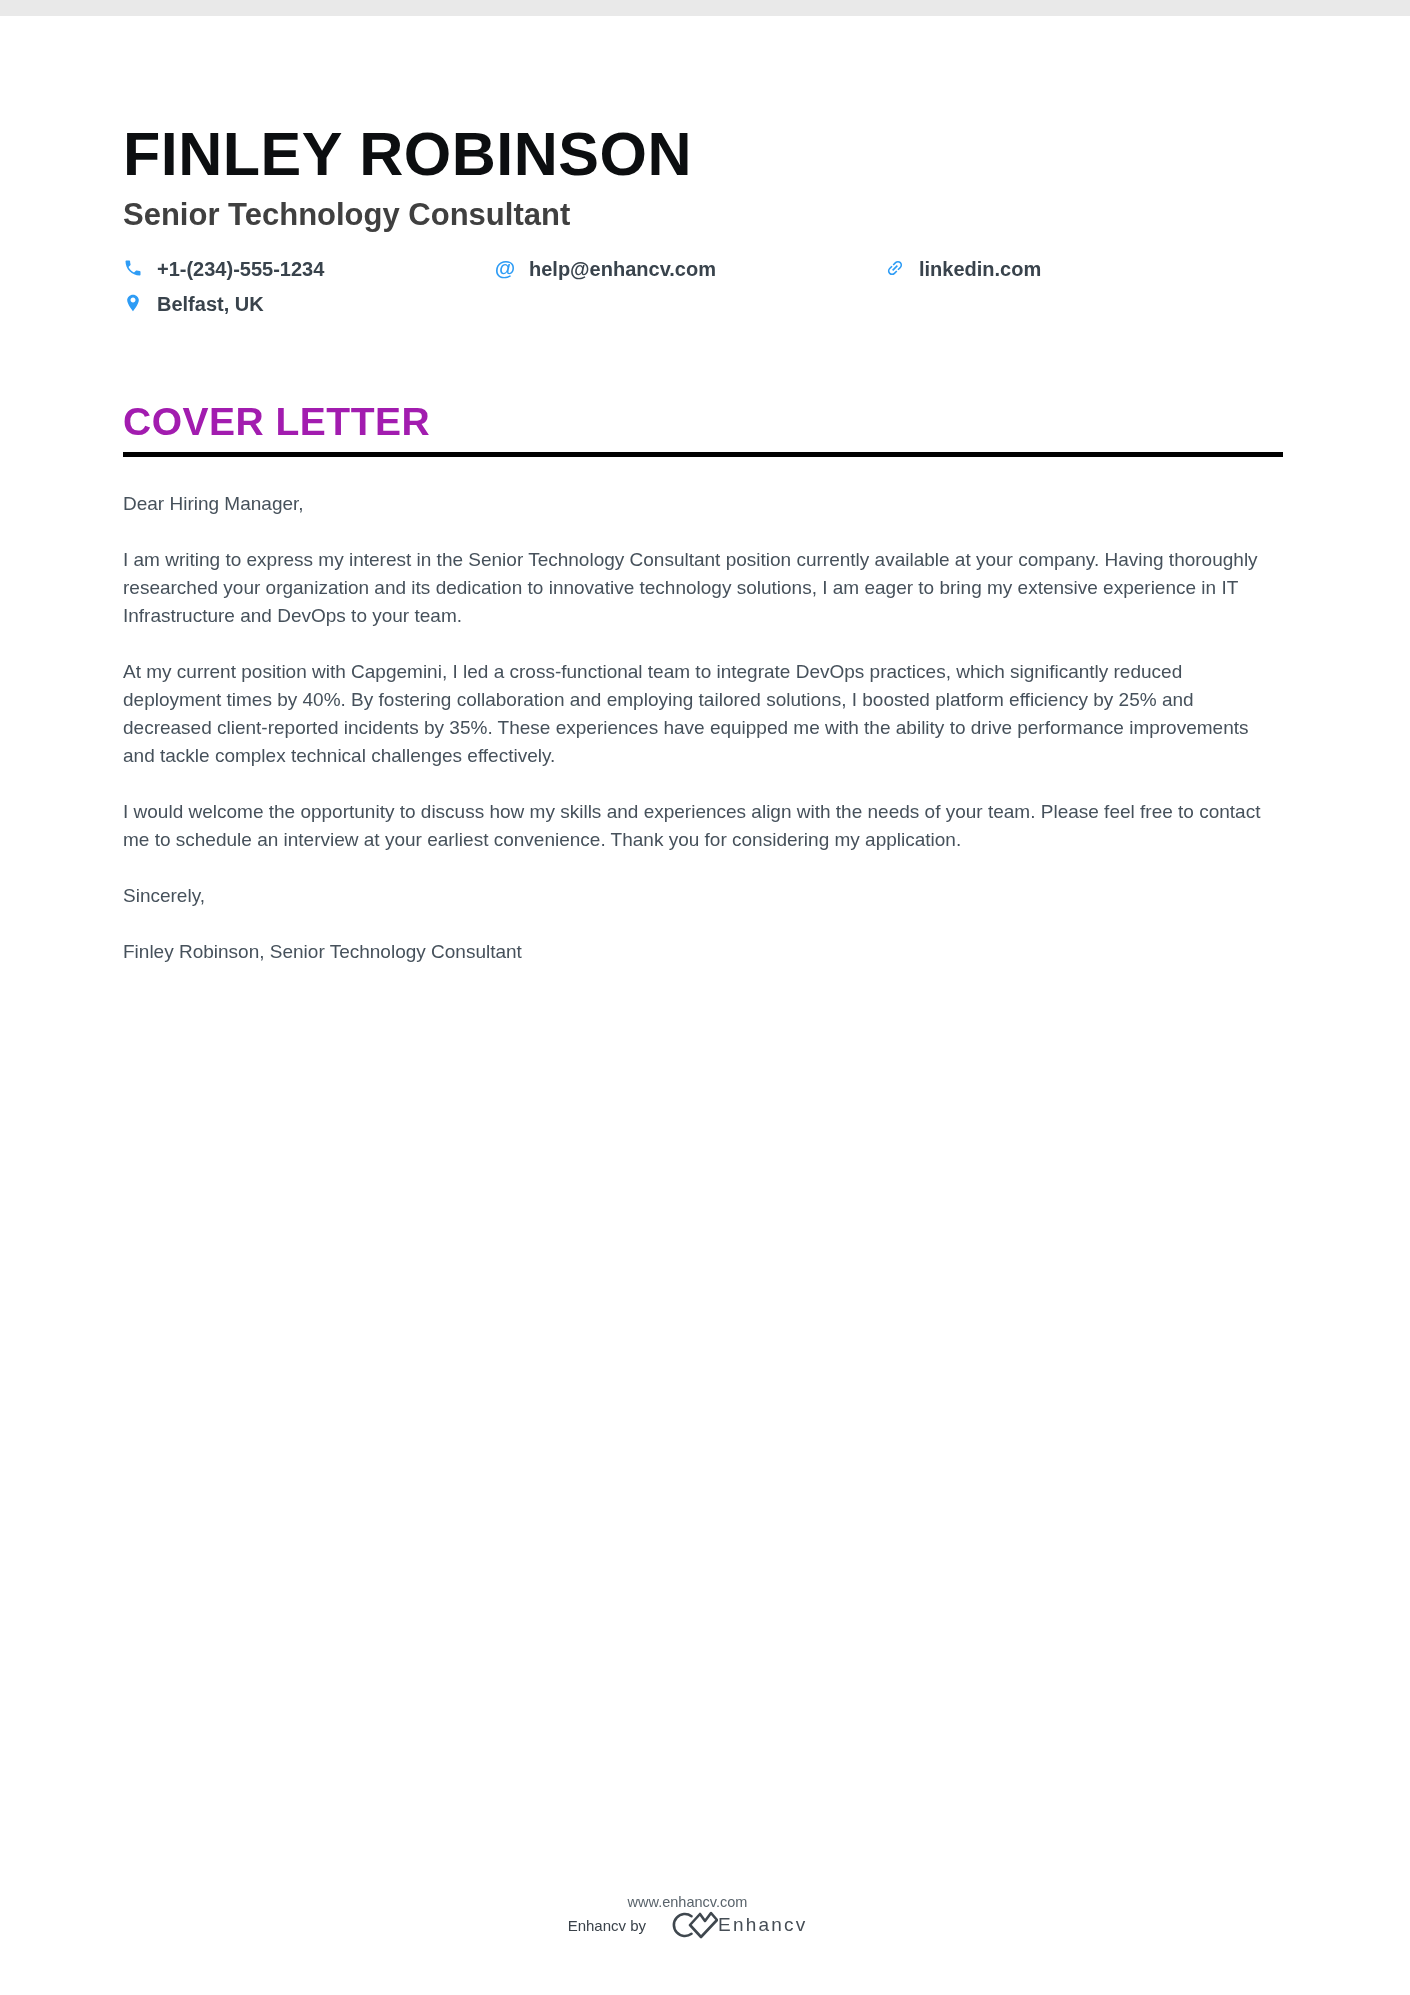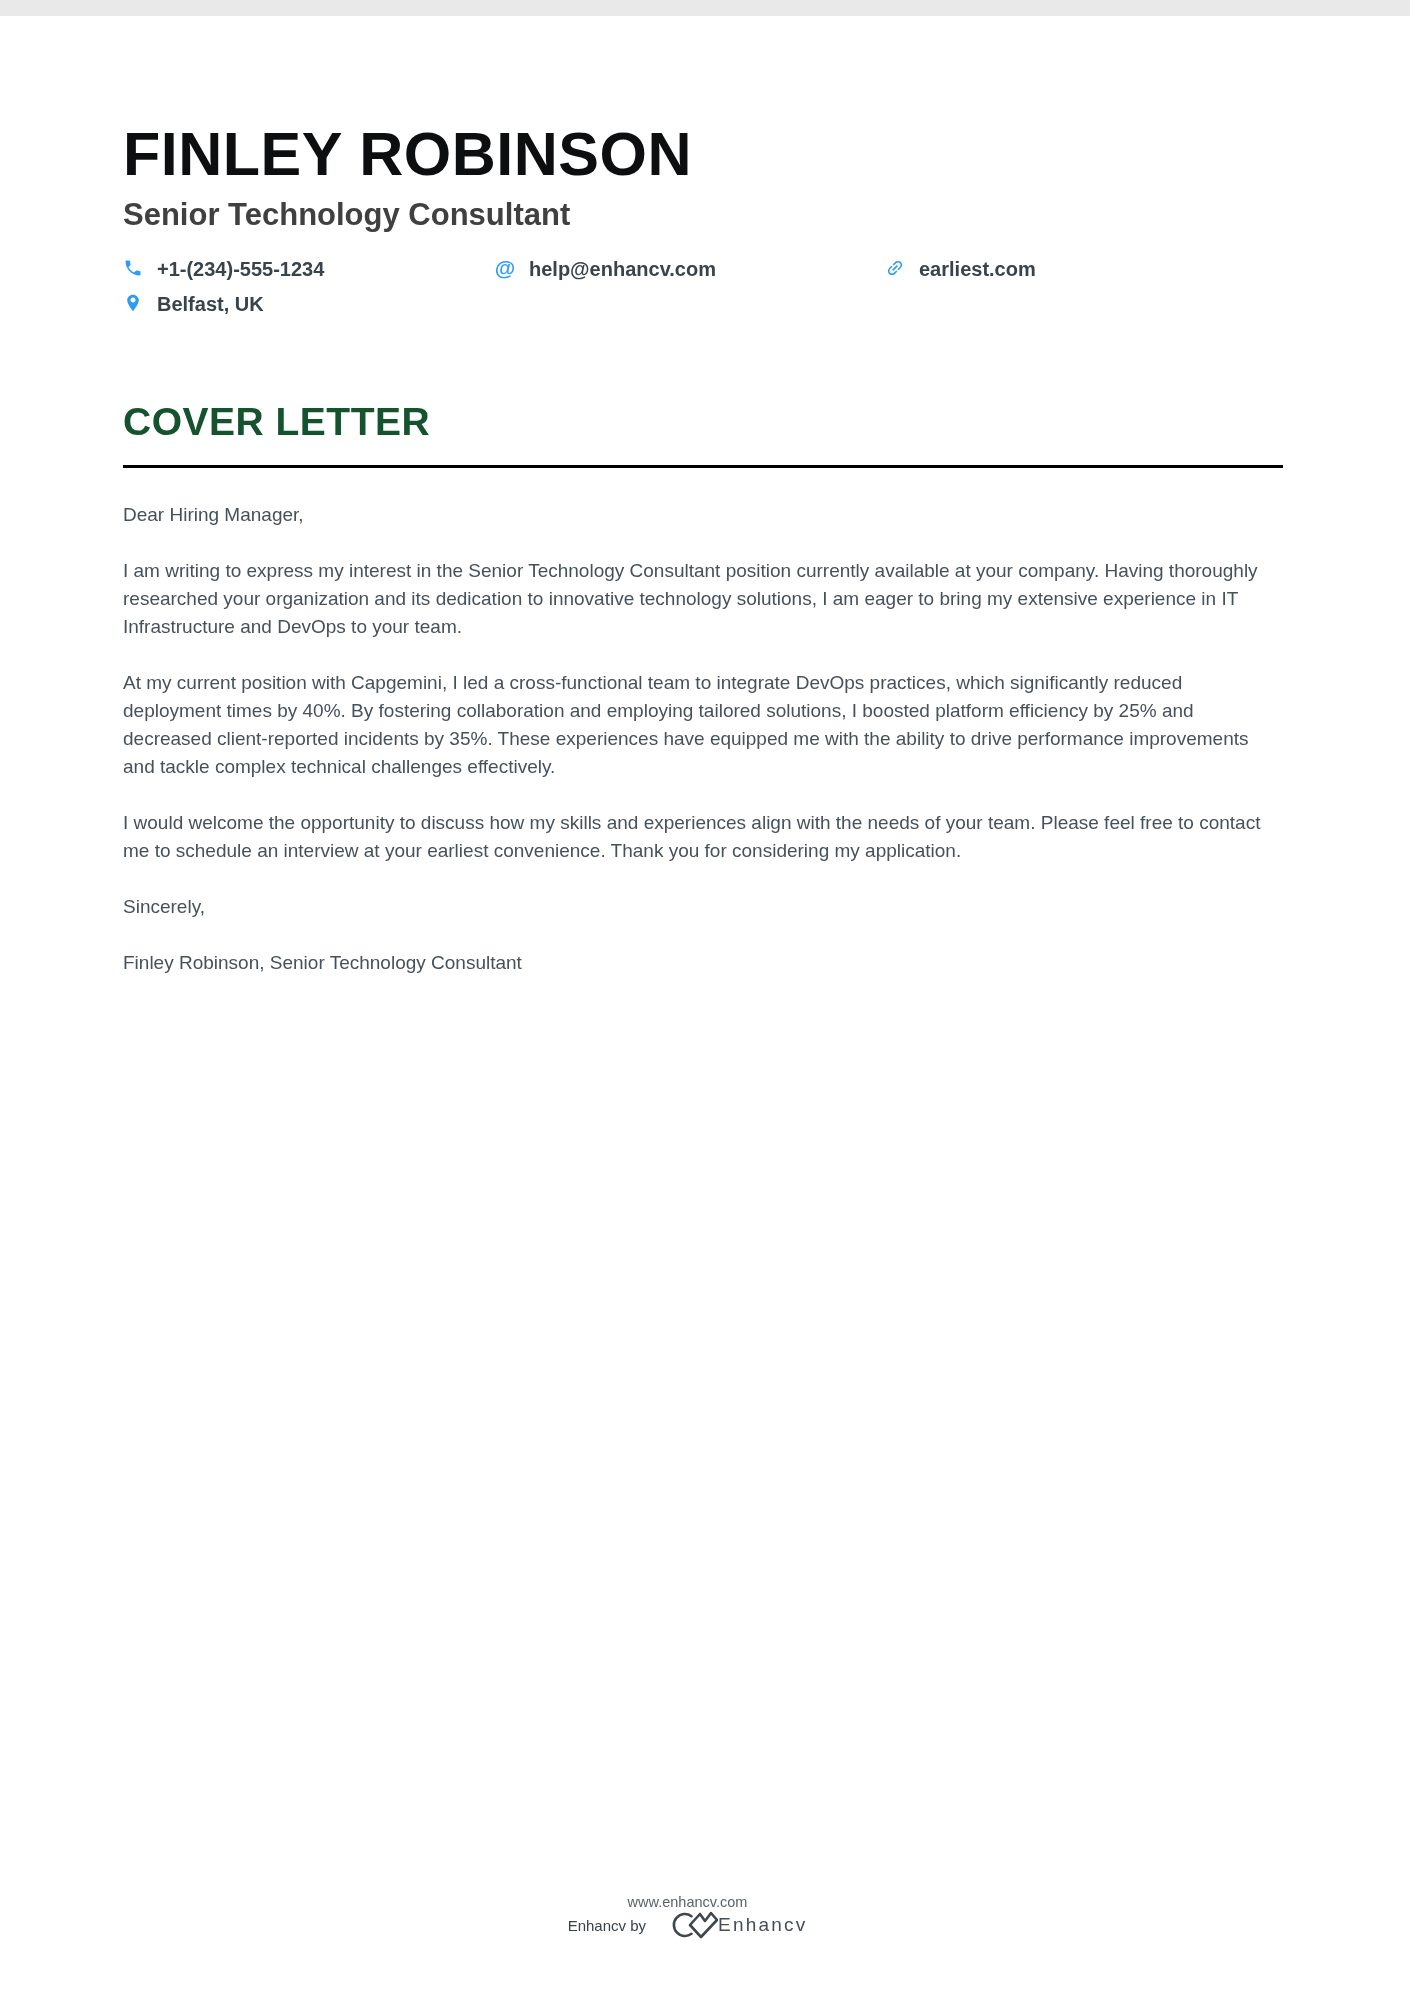--- a/index.html
+++ b/index.html
@@ -27,22 +27,22 @@
   .contact-item.c1 { width:372px; }
   .contact-item.c2 { width:390px; }
   .contact-item .icon { width:20px; height:20px; flex:0 0 auto; display:inline-flex; align-items:center; justify-content:center; }
   .contact-item .icon svg { width:20px; height:20px; fill:#2e9cf5; }
   .at-glyph { color:#2e9cf5; font-size:21px; font-weight:700; line-height:20px; }
   .contact-text { font-size:20px; font-weight:700; color:#39434c; white-space:nowrap; }
 
   
   .section-heading {
     margin-top:86px;
-    font-size:39px; font-weight:700; color:#14532d; letter-spacing:0.5px;
-    padding-bottom:22px; border-bottom:3px solid #000000; line-height:1.05;
+    font-size:39px; font-weight:700; color:#a21caf; letter-spacing:0.5px;
+    padding-bottom:9px; border-bottom:5px solid #000000; line-height:1.05;
   }
   .body-copy { margin-top:33px; }
   .body-copy p {
     font-size:19px; line-height:28px; color:#46515b;
     margin:0 0 28px 0; max-width:1160px;
   }
 
   
   .footer {
     position:absolute; left:92px; right:127px; top:1878px;
@@ -82,21 +82,21 @@
             <span class="contact-text">help@enhancv.com</span>
           </div>
           <div class="contact-item">
             <span class="icon">
               <svg viewBox="0 0 24 24">
                   <g transform="rotate(-45 12 12)">
                     <path d="M3.9 12c0-1.71 1.39-3.1 3.1-3.1h4V7H7c-2.76 0-5 2.24-5 5s2.24 5 5 5h4v-1.9H7c-1.71 0-3.1-1.39-3.1-3.1zM8 13h8v-2H8v2zm9-6h-4v1.9h4c1.71 0 3.1 1.39 3.1 3.1s-1.39 3.1-3.1 3.1h-4V17h4c2.76 0 5-2.24 5-5s-2.24-5-5-5z"></path>
                   </g>
                 </svg>
             </span>
-            <span class="contact-text">earliest.com</span>
+            <span class="contact-text">linkedin.com</span>
           </div>
         </div>
         <div class="contact-row">
           <div class="contact-item c1">
             <span class="icon">
               <svg viewBox="0 0 24 24">
                   <path d="M12 2C8.13 2 5 5.13 5 8.5c0 5.25 7 13.5 7 13.5s7-8.25 7-13.5C19 5.13 15.87 2 12 2zm0 9.5c-1.66 0-3-1.34-3-3s1.34-3 3-3 3 1.34 3 3-1.34 3-3 3z"></path>
                 </svg>
             </span>
             <span class="contact-text">Belfast, UK</span>

